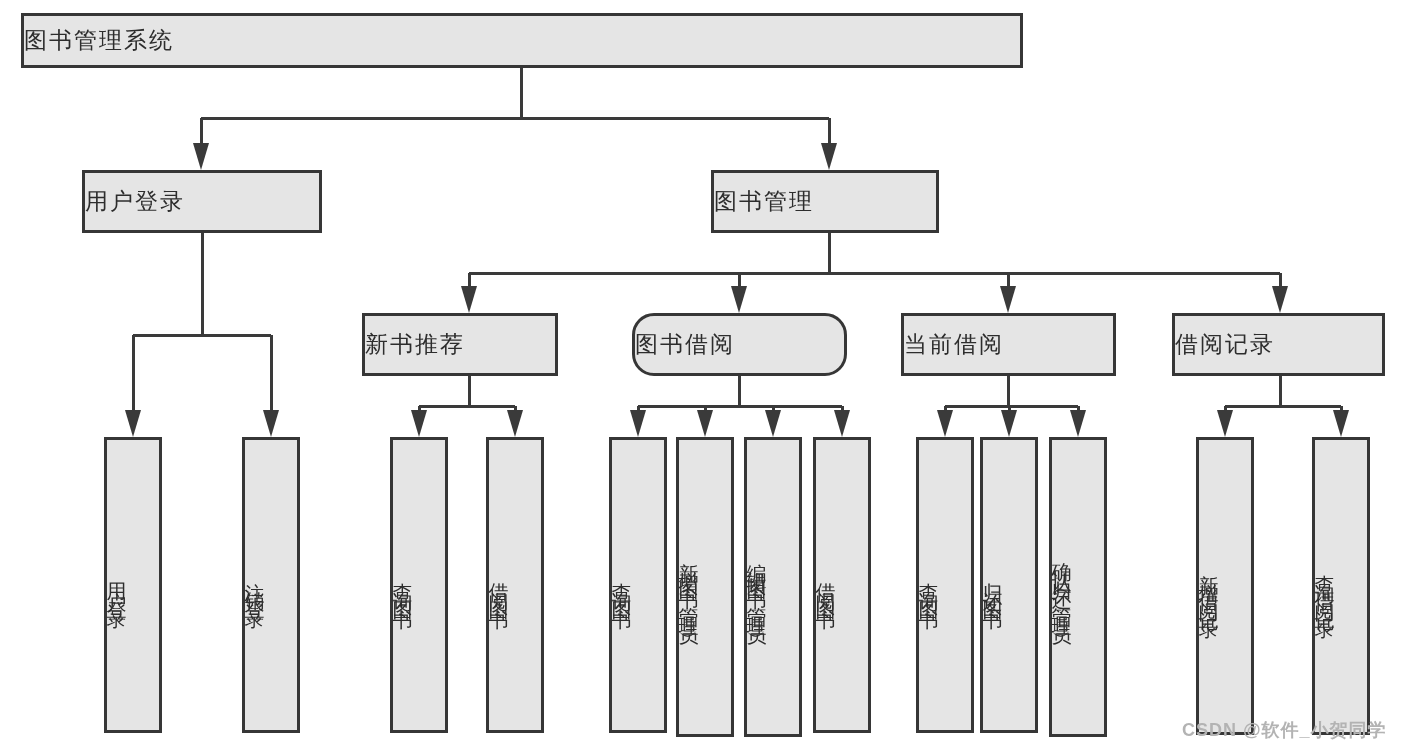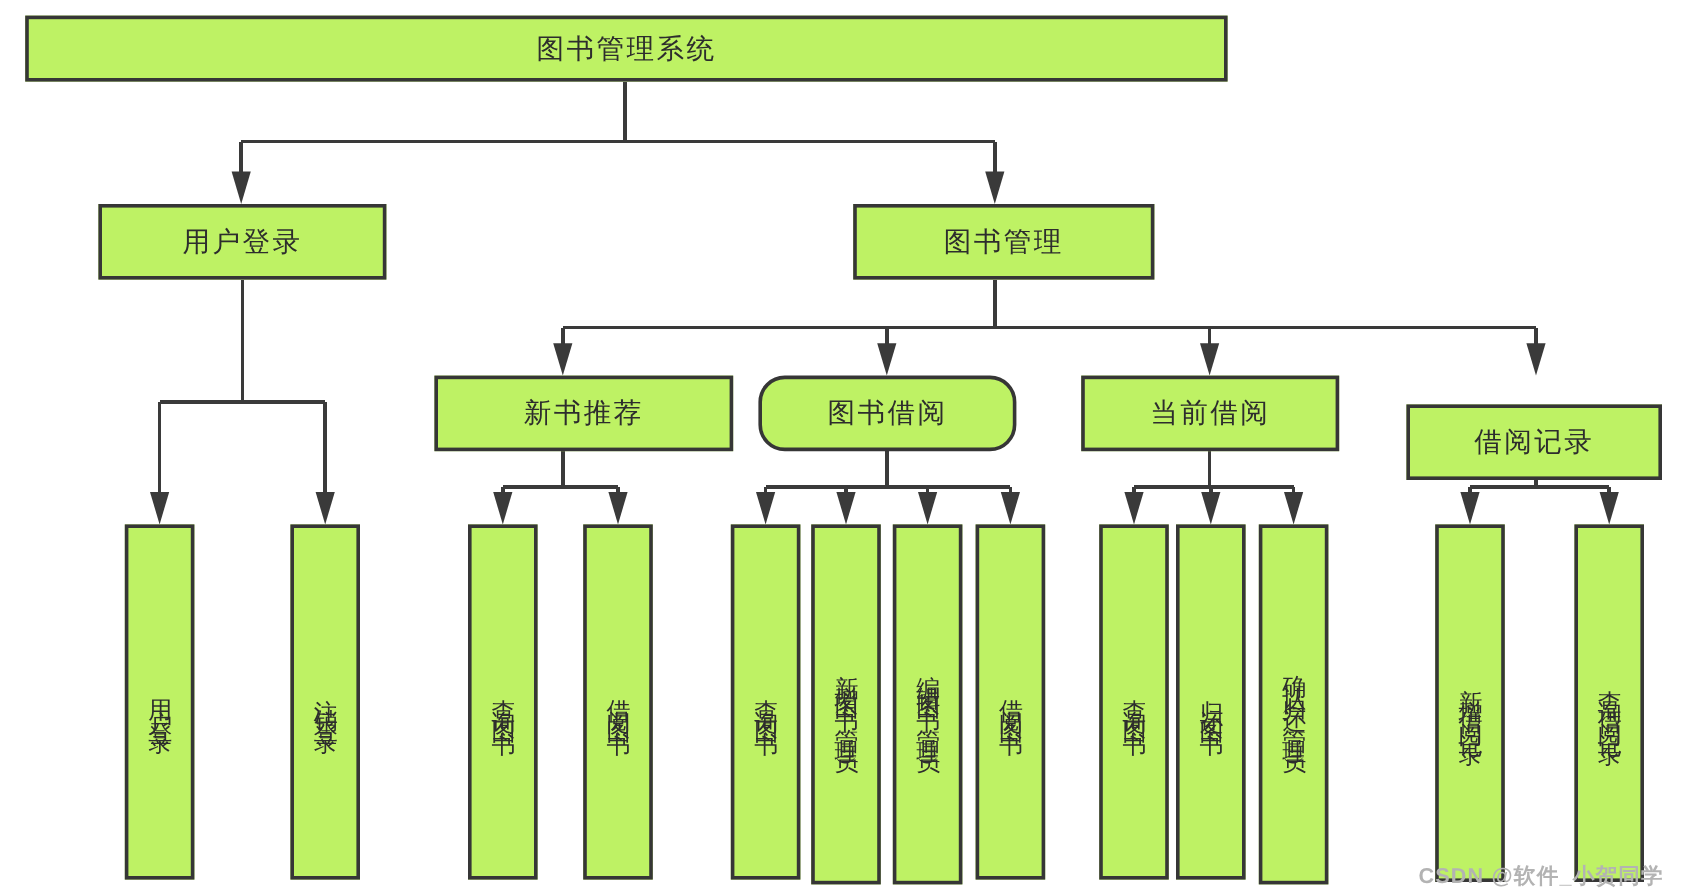--- a/index.html
+++ b/index.html
@@ -8,22 +8,22 @@
     background:#ffffff;
     font-family:"Liberation Sans","DejaVu Sans",sans-serif;
     color:#2d2d2d;
   }
   #stage{position:absolute;inset:0;width:1405px;height:747px;}
   svg.connectors{position:absolute;left:0;top:0;z-index:1;}
   svg.connectors path{stroke:#3a3a3a;stroke-width:3;fill:none;shape-rendering:crispEdges;}
   svg.connectors polygon{fill:#3a3a3a;stroke:none;}
   .node{
     position:absolute;z-index:2;
-    background:#bef264;border:3px solid #363636;
-    display:flex;align-items:center;justify-content:center;
+    background:#e5e5e5;border:3px solid #363636;
+    display:flex;align-items:center;justify-content:flex-start;
     box-sizing:border-box;
   }
   .hbox{font-size:23px;letter-spacing:2px;white-space:nowrap;}
   .vbox{font-size:20px;}
   .vbox .vtext{
     writing-mode:vertical-rl;
     letter-spacing:9px;
     line-height:1;
     white-space:nowrap;
   }
@@ -82,34 +82,34 @@
     </g>
   </svg>
 
   <div class="node hbox" style="left:21px;top:13px;width:1002px;height:55px;">
     <span>图书管理系统</span>
   </div>
 
   <div class="node hbox" style="left:82px;top:170px;width:240px;height:63px;">
     <span>用户登录</span>
   </div>
-  <div class="node hbox" style="left:711px;top:170px;width:251px;height:63px;">
+  <div class="node hbox" style="left:711px;top:170px;width:228px;height:63px;">
     <span>图书管理</span>
   </div>
 
-  <div class="node hbox" style="left:362px;top:313px;width:249px;height:63px;">
+  <div class="node hbox" style="left:362px;top:313px;width:196px;height:63px;">
     <span>新书推荐</span>
   </div>
   <div class="node hbox" style="left:632px;top:313px;width:215px;height:63px;border-radius:22px;">
     <span>图书借阅</span>
   </div>
   <div class="node hbox" style="left:901px;top:313px;width:215px;height:63px;">
     <span>当前借阅</span>
   </div>
-  <div class="node hbox" style="left:1172px;top:313px;width:213px;height:63px;margin-top:24px;">
+  <div class="node hbox" style="left:1172px;top:313px;width:213px;height:63px;">
     <span>借阅记录</span>
   </div>
 
   <div class="node vbox" style="left:104px;top:437px;width:58px;height:296px;">
     <span class="vtext">用户登录</span>
   </div>
   <div class="node vbox" style="left:242px;top:437px;width:58px;height:296px;">
     <span class="vtext">注销登录</span>
   </div>
 

